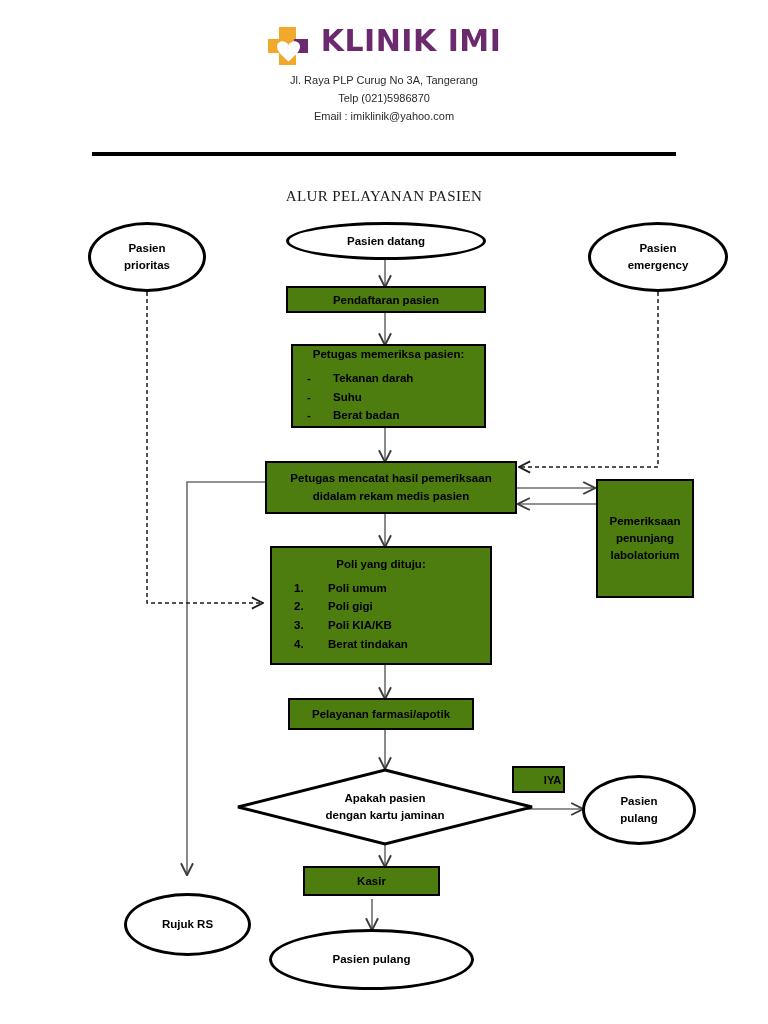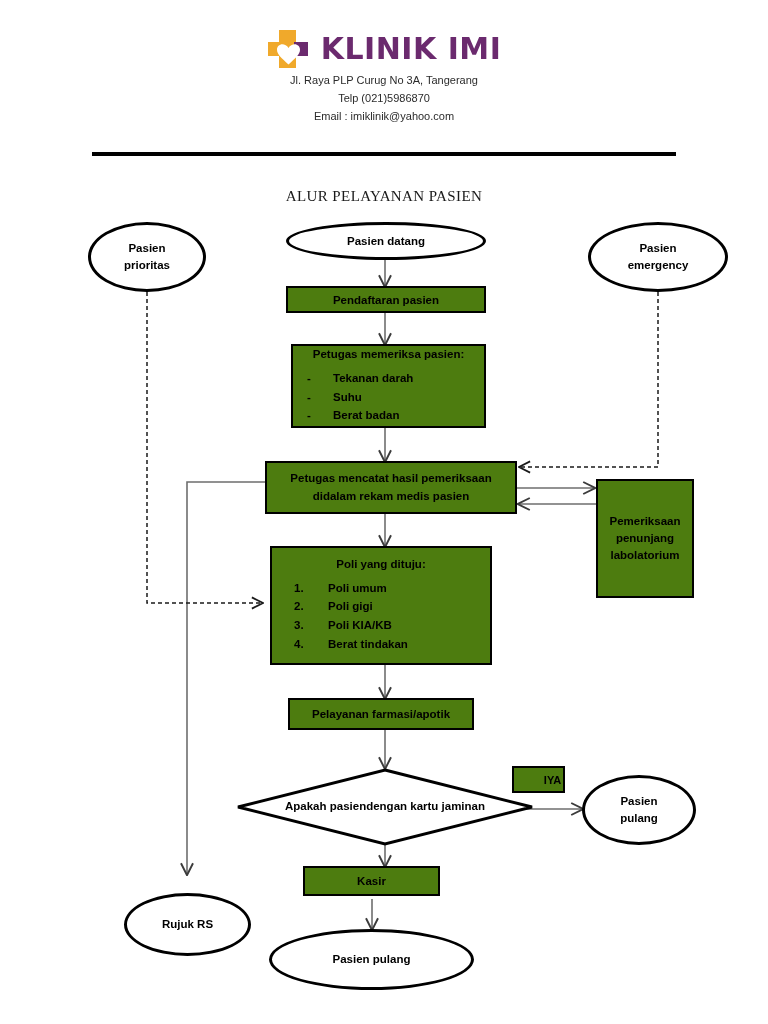--- a/index.html
+++ b/index.html
@@ -25,21 +25,20 @@
   
   .header-block {
     position: absolute;
     left: 0;
     top: 26px;
     width: 768px;
     text-align: center;
   }
   .brand-row {
     display: flex;
-    align-items: center;
     justify-content: center;
     gap: 10px;
     height: 46px;
   }
   .logo-mark {
     position: relative;
     width: 44px;
     height: 40px;
     flex: 0 0 auto;
   }
@@ -142,20 +141,21 @@
 
   
   .diamond-wrap {
     position: absolute;
   }
   .diamond-wrap .dtext {
     position: absolute;
     left: 0; top: 0;
     width: 100%; height: 100%;
     display: flex;
+    flex-direction: column;
     align-items: center;
     justify-content: center;
     font-size: 11.5px;
     font-weight: bold;
     line-height: 1.5;
     text-align: center;
   }
 </style>
 </head>
 <body>

